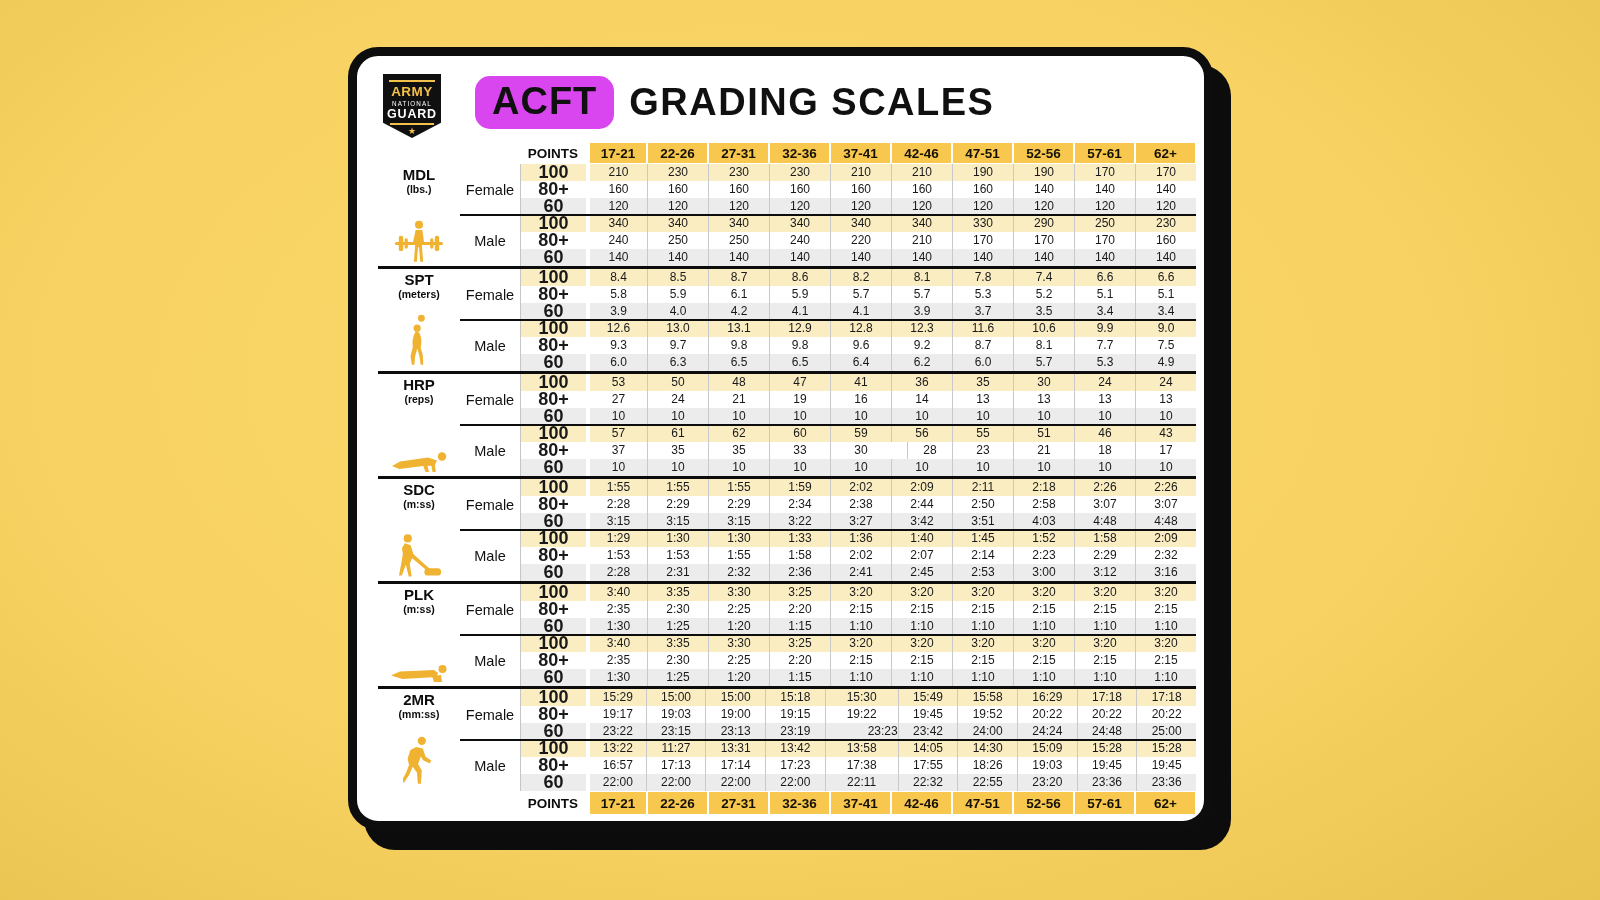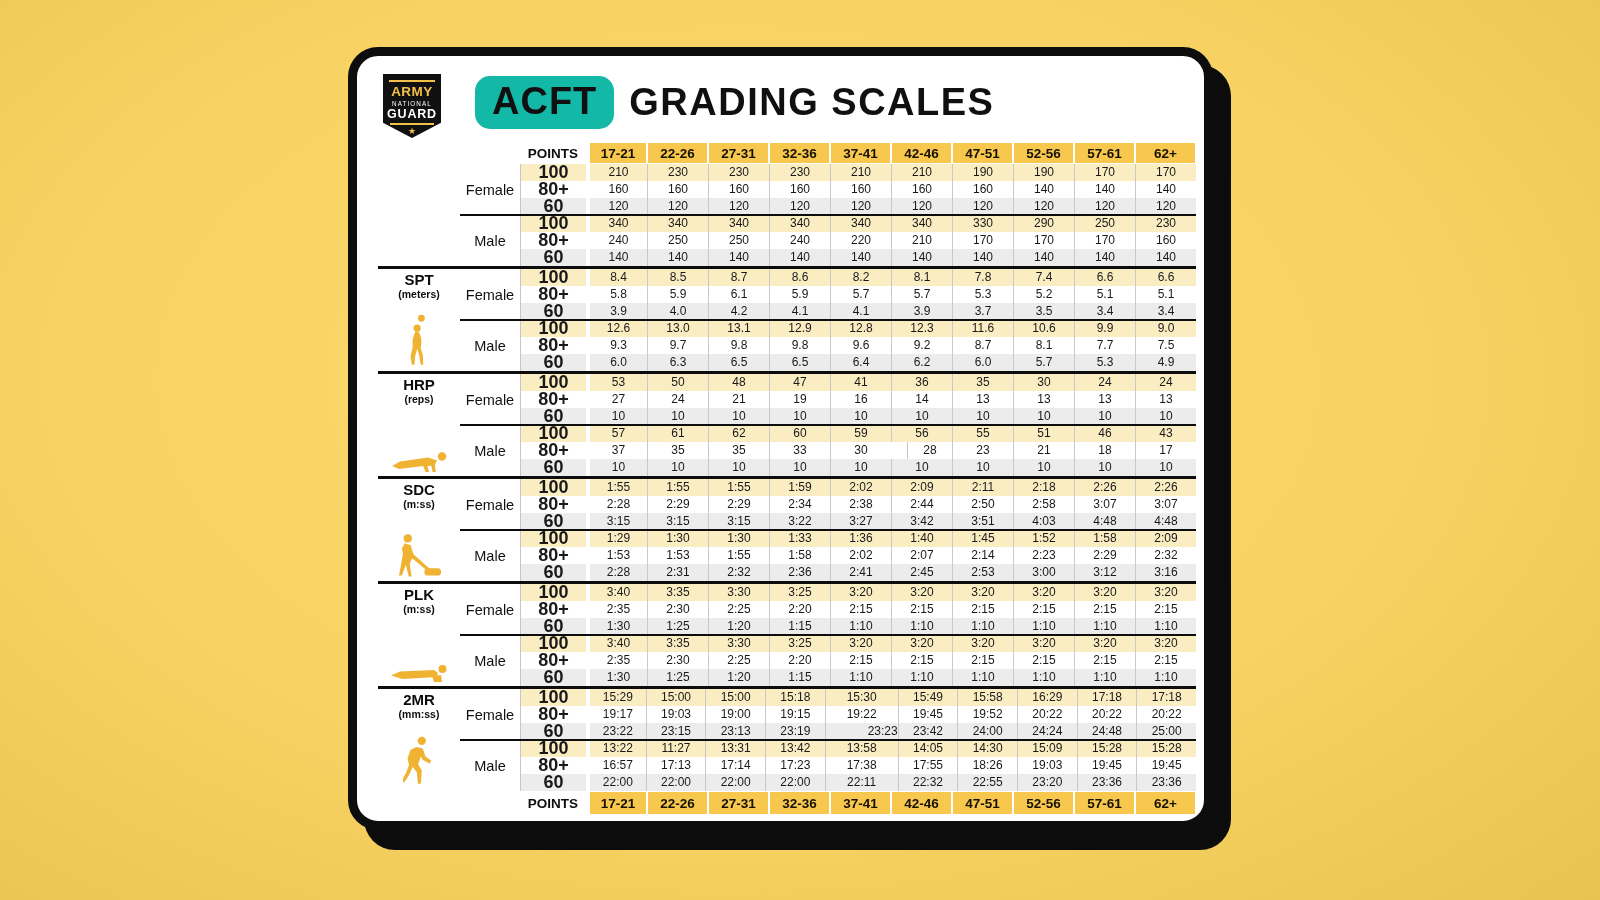--- a/index.html
+++ b/index.html
@@ -22,21 +22,21 @@
     display: flex; flex-direction: column; align-items: center; padding-top: 6px;
   }
   .logo .bar { width: 46px; height: 2.4px; background: #f3c04a; }
   .logo .l-army { color: #f3c04a; font-weight: bold; font-size: 13.5px; letter-spacing: .5px; margin-top: 2px; }
   .logo .l-nat  { color: #ffffff; font-size: 6.3px; letter-spacing: 1.1px; margin-top: 1px; }
   .logo .l-guard{ color: #ffffff; font-weight: bold; font-size: 12.5px; letter-spacing: .8px; }
   .logo .bar2 { width: 44px; height: 1.6px; background: #f3c04a; margin-top: 2px; }
   .logo .l-star { color: #f3c04a; font-size: 9px; line-height: 10px; margin-top: 1px; }
   .titlebar { position: absolute; left: 118px; top: 20px; display: flex; align-items: center; gap: 15px; }
   .acft-badge {
-    background: #14b8a6; border-radius: 15px; padding: 4px 17px 6px;
+    background: #d946ef; border-radius: 15px; padding: 4px 17px 6px;
     font-size: 38px; font-weight: bold; color: #101010; letter-spacing: 1px;
   }
   .main-title { font-size: 38px; font-weight: bold; color: #101010; letter-spacing: 1.5px; }
   
   .table-wrap { position: absolute; left: 21px; top: 87px; width: 818px; }
   .hf-row, .block { display: grid; grid-template-columns: 82px 60px 66px repeat(10, 1fr); }
   .hf-row { height: 20px; margin-bottom: 1px; }
   .hf-row.footer { height: 22px; margin-bottom: 0; margin-top: 1px; }
   .hf-points {
     grid-column: 3; display: flex; align-items: center; justify-content: center;
@@ -96,20 +96,39 @@
         <div class="age-cell" style="grid-column: 6;">27-31</div>
         <div class="age-cell" style="grid-column: 7;">32-36</div>
         <div class="age-cell" style="grid-column: 8;">37-41</div>
         <div class="age-cell" style="grid-column: 9;">42-46</div>
         <div class="age-cell" style="grid-column: 10;">47-51</div>
         <div class="age-cell" style="grid-column: 11;">52-56</div>
         <div class="age-cell" style="grid-column: 12;">57-61</div>
         <div class="age-cell" style="grid-column: 13;">62+</div>
       </div>
       <div class="block">
+        <div class="exer-cell">
+          <div class="">
+            <div class="exer-name">MDL</div>
+            <div class="exer-unit">(lbs.)</div>
+          </div>
+          <div class="exer-icon">
+            <svg viewBox="0 0 52 46" width="50" height="45">
+              <g fill="#f0b231">
+                <circle cx="26" cy="5.5" r="4.2"></circle>
+                <path d="M22.5 11h7l1.8 13-2.4 1 1.4 19h-3l-1.3-15h-1l-1.3 15h-3l1.4-19-2.4-1z"></path>
+                <rect x="1" y="23.5" width="50" height="3.2" rx="1.6"></rect>
+                <rect x="5" y="17" width="4.6" height="16" rx="2"></rect>
+                <rect x="11" y="19.5" width="3.4" height="11" rx="1.7"></rect>
+                <rect x="42.4" y="17" width="4.6" height="16" rx="2"></rect>
+                <rect x="37.6" y="19.5" width="3.4" height="11" rx="1.7"></rect>
+              </g>
+            </svg>
+          </div>
+        </div>
         <div class="gender-cell" style="grid-row: 1 / 4;">Female</div>
         <div class="pts-cell r0" style="grid-area: 1 / 3;">100</div>
         <div class="val-cell r0 first" style="grid-area: 1 / 4;">210</div>
         <div class="val-cell r0" style="grid-area: 1 / 5;">230</div>
         <div class="val-cell r0" style="grid-area: 1 / 6;">230</div>
         <div class="val-cell r0" style="grid-area: 1 / 7;">230</div>
         <div class="val-cell r0" style="grid-area: 1 / 8;">210</div>
         <div class="val-cell r0" style="grid-area: 1 / 9;">210</div>
         <div class="val-cell r0" style="grid-area: 1 / 10;">190</div>
         <div class="val-cell r0" style="grid-area: 1 / 11;">190</div>

